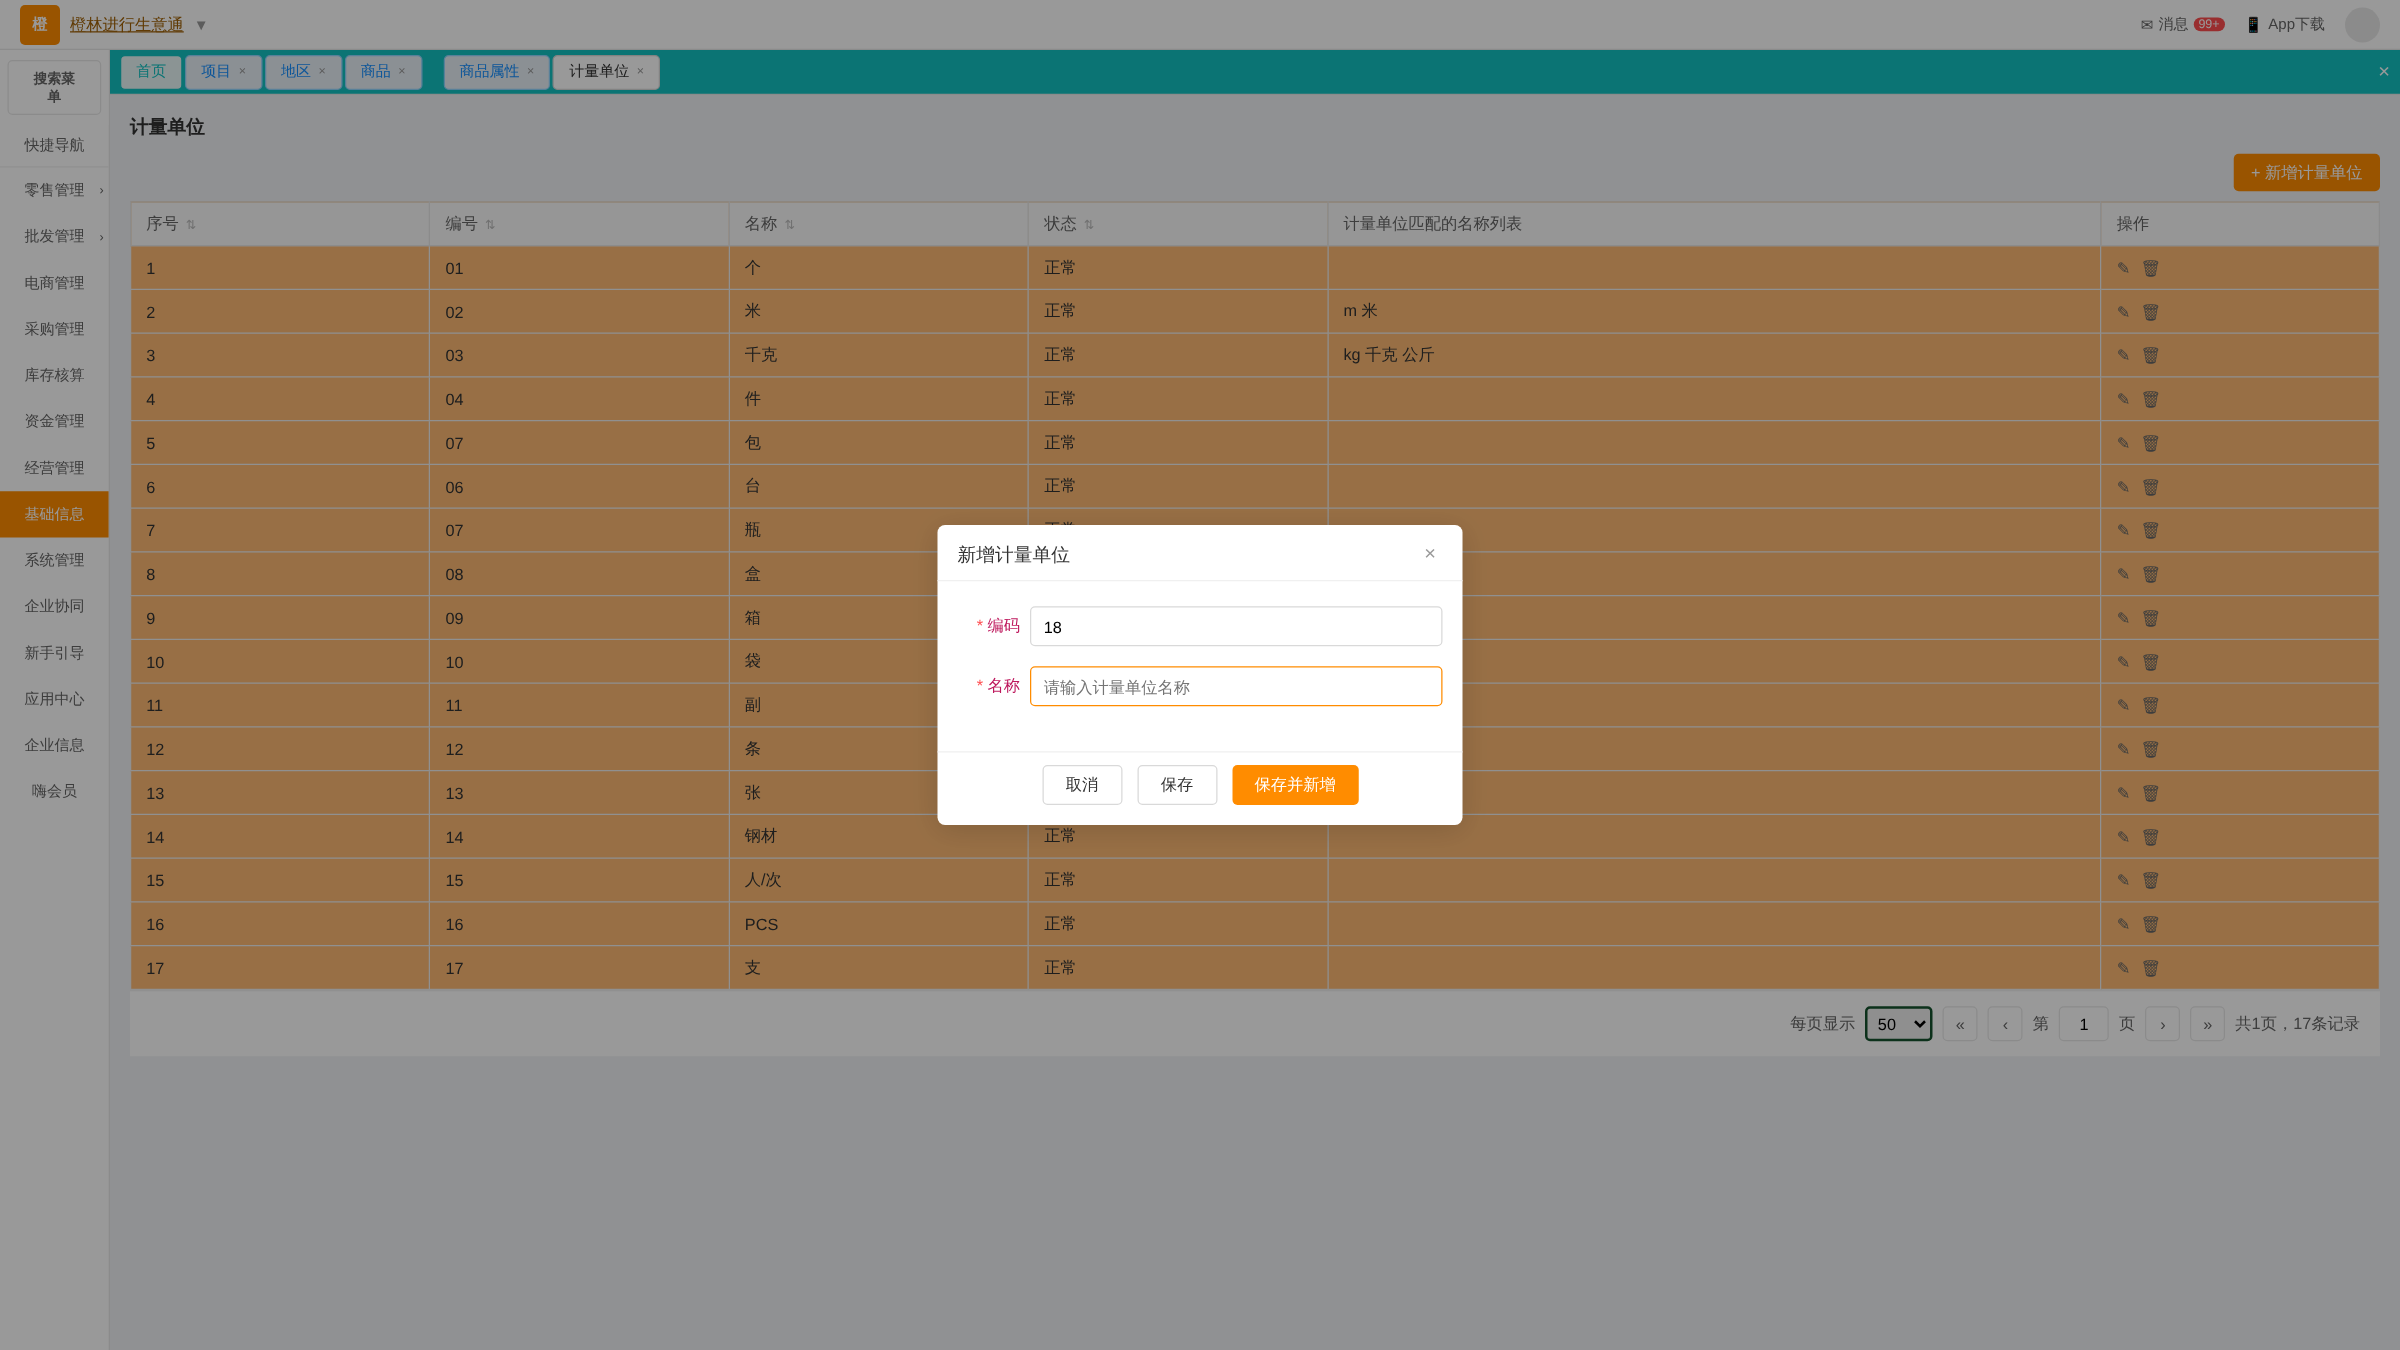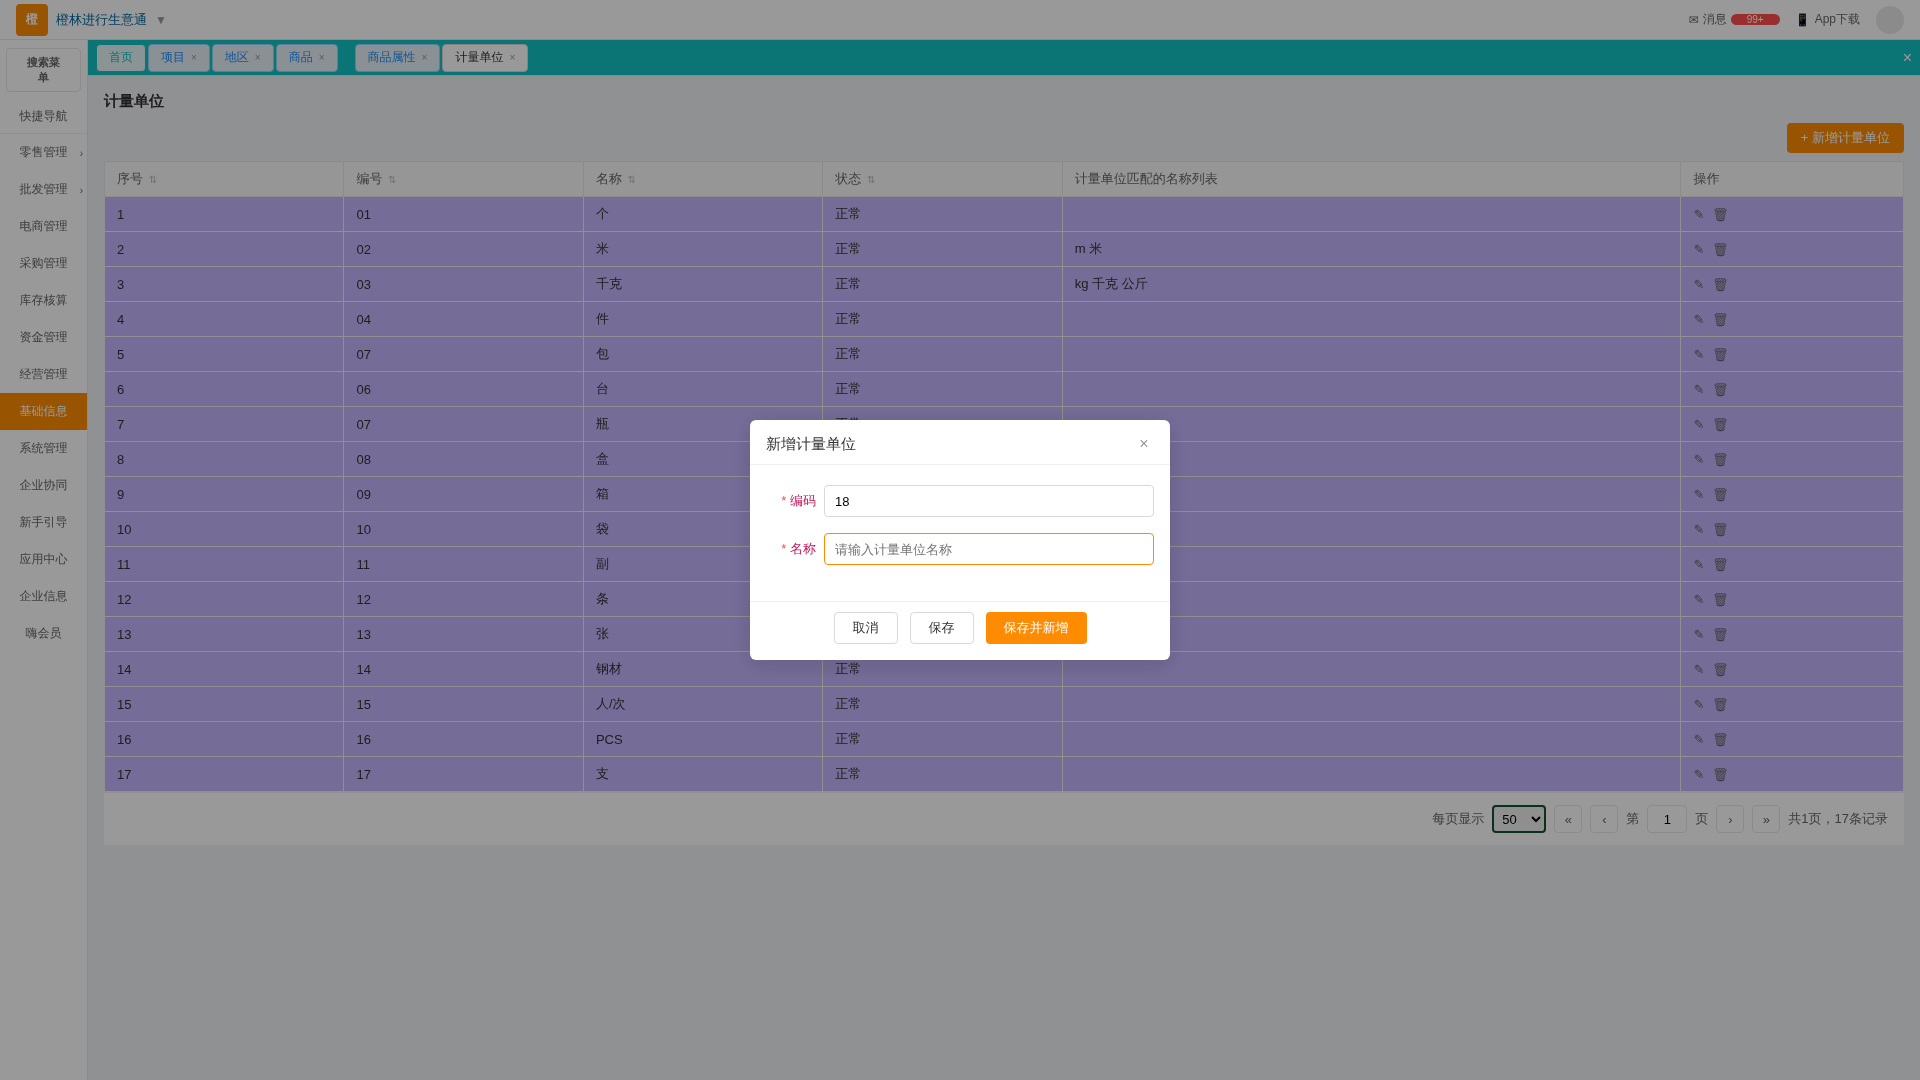--- a/index.html
+++ b/index.html
@@ -23,33 +23,33 @@
       align-items: center;
       gap: 8px;
     }
     .logo-icon {
       width: 32px; height: 32px;
       background: #ff8c00;
       border-radius: 4px;
       display: flex; align-items: center; justify-content: center;
       color: white; font-weight: bold; font-size: 12px;
     }
-    .logo-text { font-size: 13px; color: #0369a1; }
+    .logo-text { font-size: 13px; color: #a16207; text-decoration: underline; }
     .header-right {
       display: flex; align-items: center; gap: 16px;
     }
     .header-btn {
       display: flex; align-items: center; gap: 4px;
       font-size: 12px; color: #666; cursor: pointer;
     }
     .badge {
       background: #ff4d4f;
       color: white;
       border-radius: 8px;
-      padding: 0 16px;
+      padding: 0 4px;
       font-size: 10px;
       min-width: 16px;
       text-align: right;
     }
     .avatar {
       width: 28px; height: 28px;
       background: #e8e8e8;
       border-radius: 50%;
     }
 
@@ -176,21 +176,21 @@
       cursor: pointer;
       font-size: 13px;
       float: right;
       margin-bottom: 8px;
     }
 
     
     .data-table {
       width: 100%;
       border-collapse: collapse;
-      background: #c4b5fd;
+      background: #fdba74;
       font-size: 13px;
     }
     .data-table th {
       background: #fafafa;
       border: 1px solid #e8e8e8;
       padding: 8px 12px;
       text-align: left;
       font-weight: normal;
       color: #666;
       white-space: nowrap;

